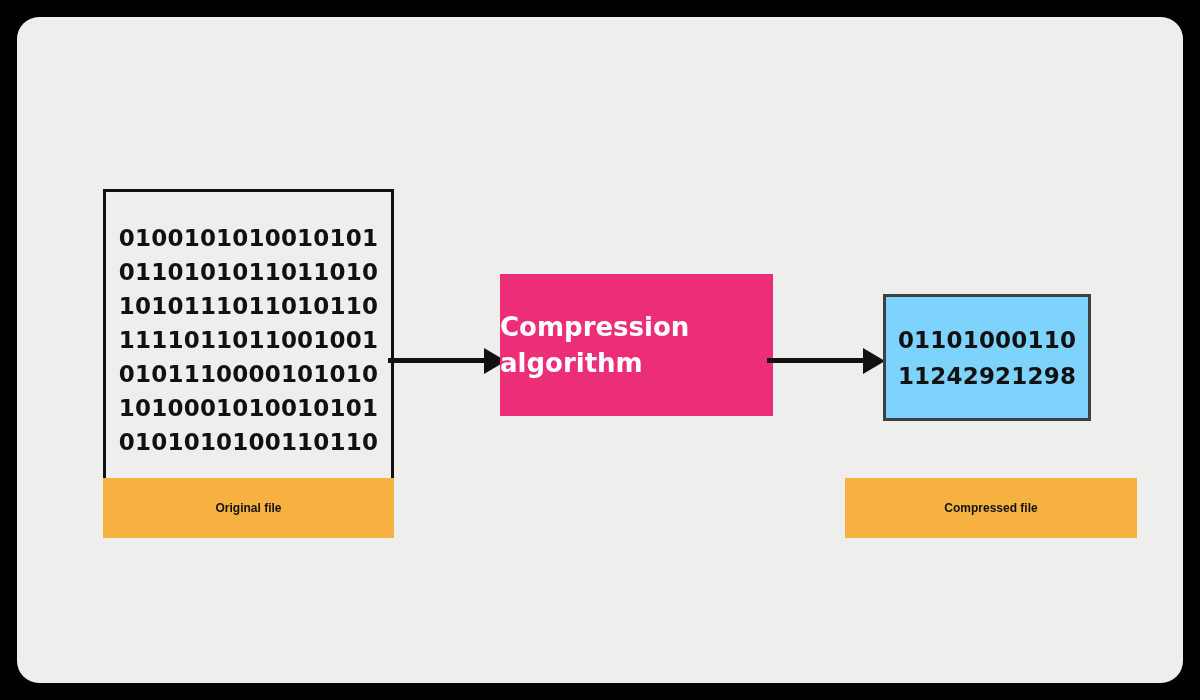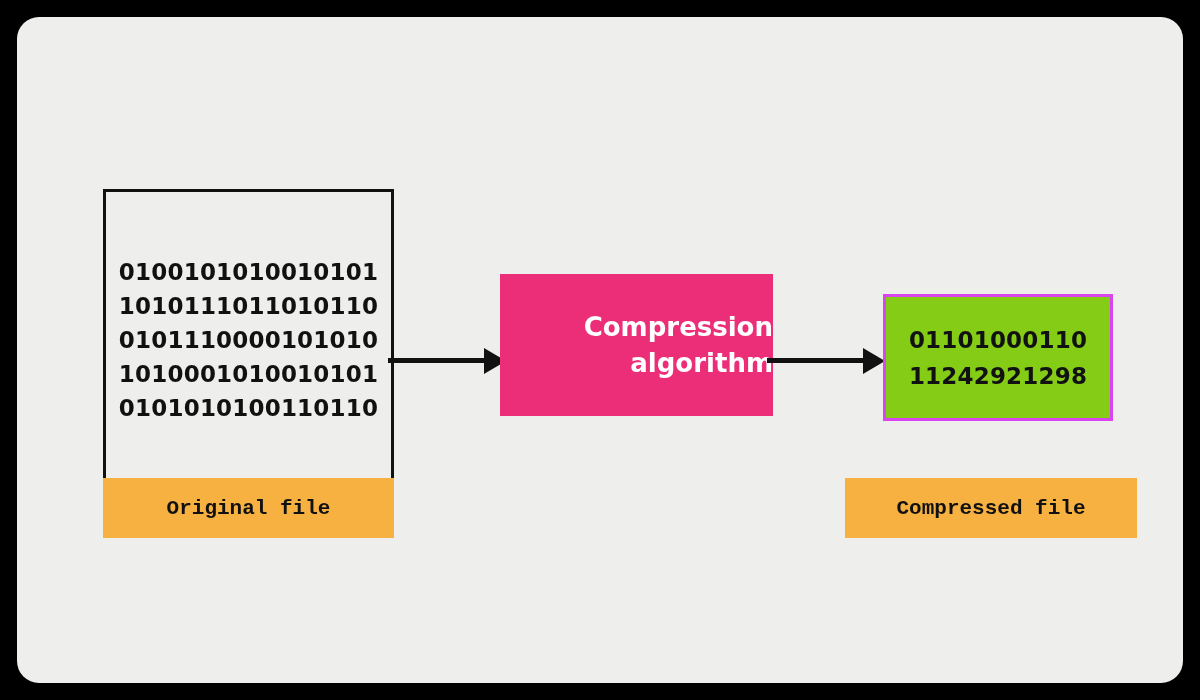--- a/index.html
+++ b/index.html
@@ -53,24 +53,24 @@
     color: #111111;
     line-height: 34px;
     white-space: nowrap;
   }
 
   
   #compressed-box {
     position: absolute;
     left: 866px;
     top: 277px;
-    width: 230px;
+    width: 208px;
     height: 127px;
-    background: #84cc16;
-    border: 3px solid #d946ef;
+    background: #7dd3fc;
+    border: 3px solid #404040;
     display: flex;
     flex-direction: column;
     justify-content: center;
     align-items: center;
   }
 
   .binary-line-small {
     font-family: "DejaVu Sans", sans-serif;
     font-weight: bold;
     font-size: 23px;
@@ -84,21 +84,21 @@
   #algorithm-box {
     position: absolute;
     left: 483px;
     top: 257px;
     width: 273px;
     height: 142px;
     background: #EC2E79;
     display: flex;
     flex-direction: column;
     justify-content: center;
-    align-items: flex-end;
+    align-items: flex-start;
     text-align: center;
   }
 
   .algorithm-line {
     font-family: "DejaVu Sans", sans-serif;
     font-weight: bold;
     font-size: 26px;
     color: #FFFFFF;
     line-height: 36px;
     white-space: nowrap;
@@ -111,23 +111,23 @@
     background: #F6B141;
     display: flex;
     justify-content: center;
     align-items: center;
   }
 
   #label-original { left: 86px; top: 461px; width: 291px; }
   #label-compressed { left: 828px; top: 461px; width: 292px; }
 
   .label-text {
-    font-family: Liberation Mono, monospace;
-    font-weight: bold;
-    font-size: 21px;
+    font-family: Liberation Sans, sans-serif;
+    font-weight: bold;
+    font-size: 12px;
     color: #111111;
     white-space: nowrap;
   }
 
   
   .arrow {
     position: absolute;
     height: 26px;
     top: 331px;
   }
@@ -157,21 +157,23 @@
   #arrow-right .arrow-head { left: 96px; }
 </style>
 </head>
 <body>
 
 <div id="canvas">
   <div id="panel">
 
     <div id="original-box">
       <div class="binary-line">0100101010010101</div>
+      <div class="binary-line">0110101011011010</div>
       <div class="binary-line">1010111011010110</div>
+      <div class="binary-line">1111011011001001</div>
       <div class="binary-line">0101110000101010</div>
       <div class="binary-line">1010001010010101</div>
       <div class="binary-line">0101010100110110</div>
     </div>
 
     <div class="label-box" id="label-original">
       <span class="label-text">Original file</span>
     </div>
 
     <div class="arrow" id="arrow-left">

